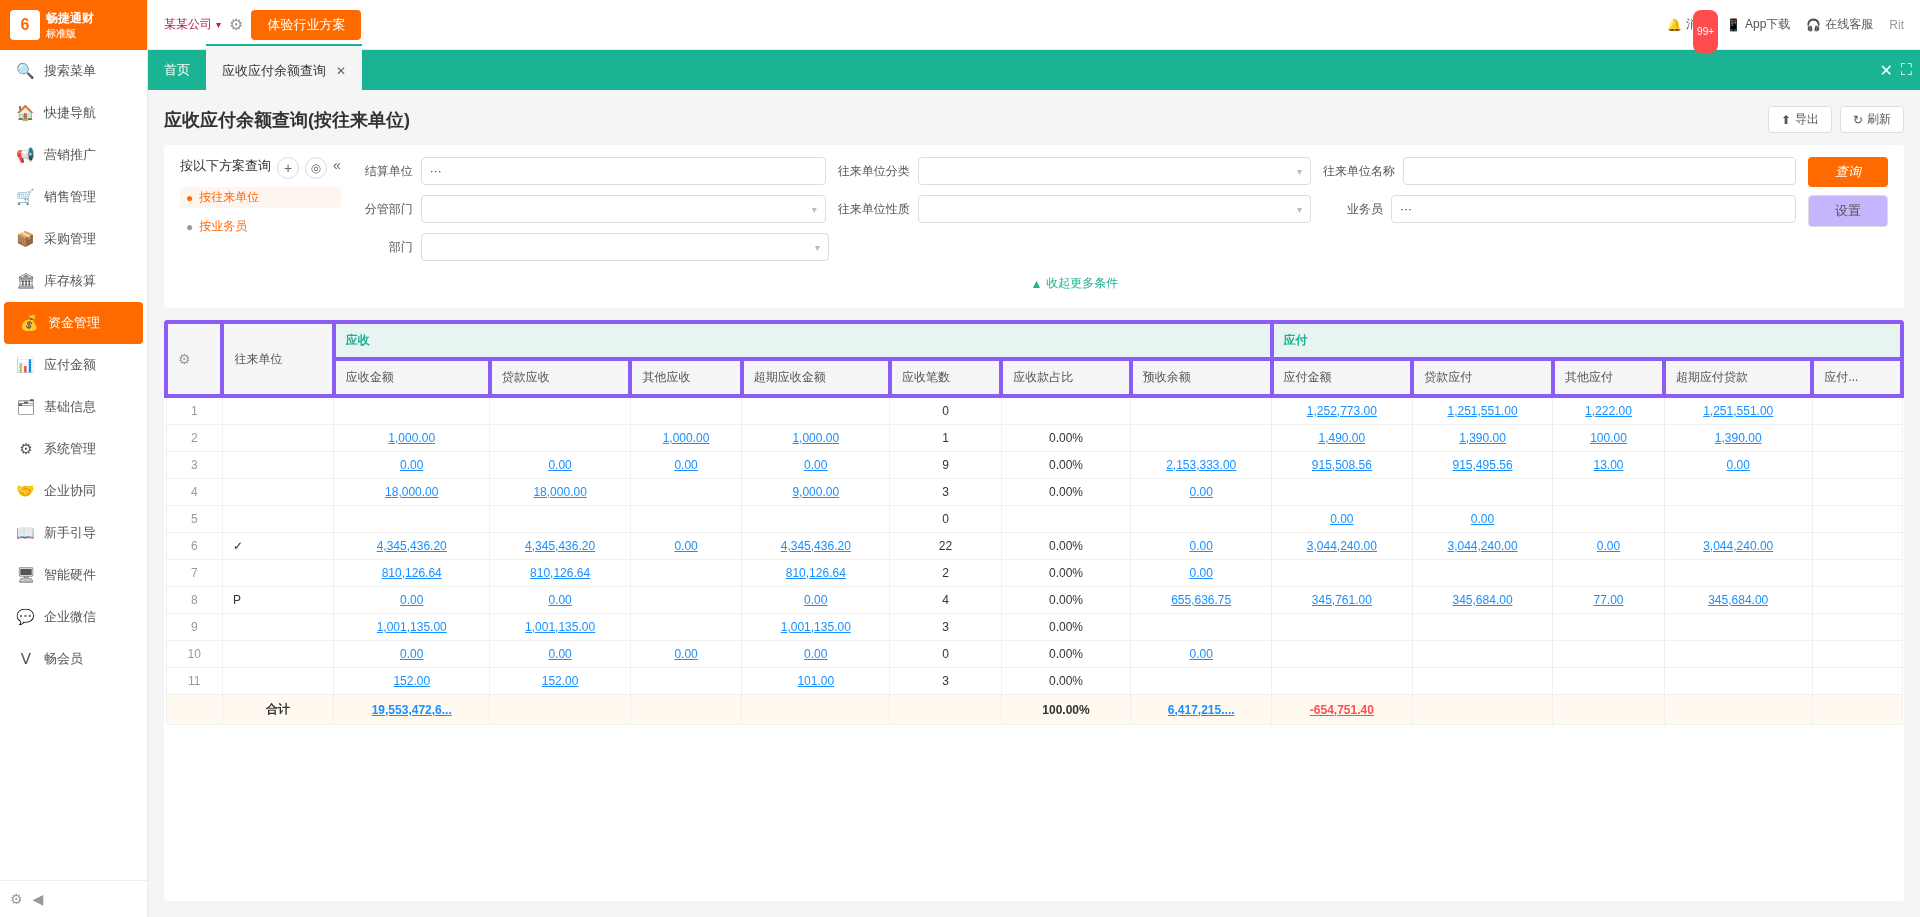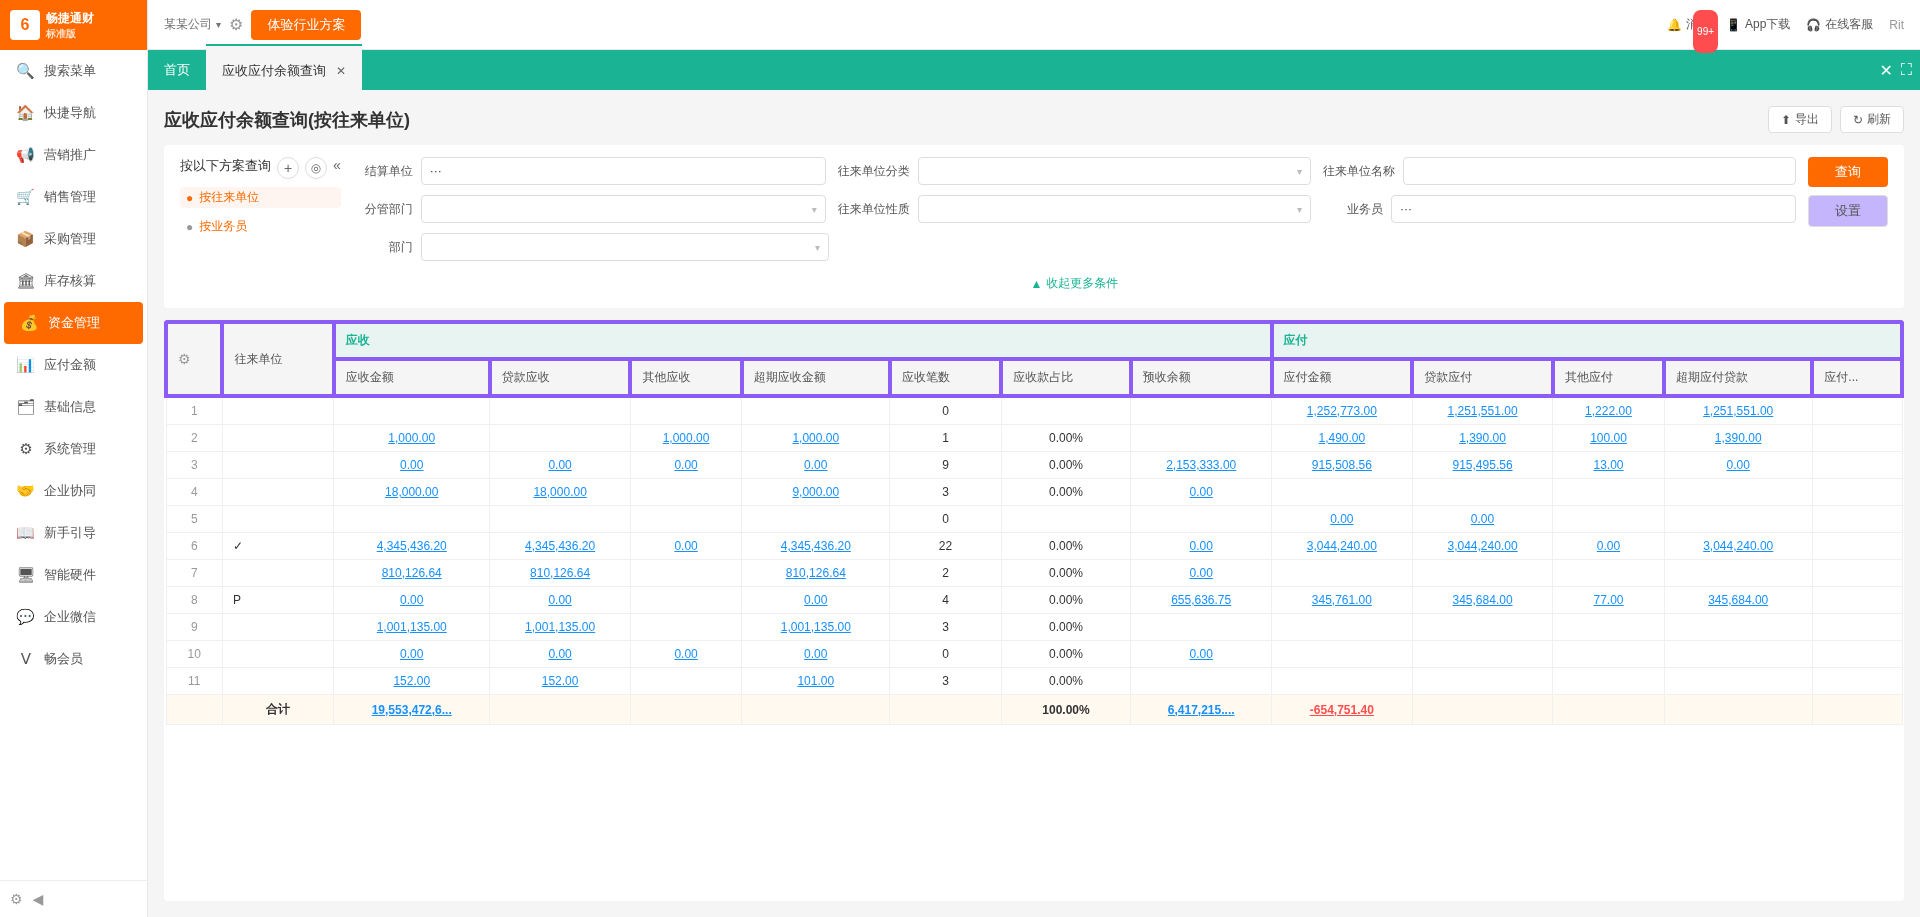--- a/index.html
+++ b/index.html
@@ -15,21 +15,21 @@
     .sidebar-item .label { font-size: 13px; }
     .sidebar-bottom { margin-top: auto; border-top: 1px solid #eee; display: flex; padding: 10px; gap: 10px; align-items: center; }
     .sidebar-bottom-btn { color: #999; cursor: pointer; font-size: 14px; }
 
     
     .main { flex: 1; display: flex; flex-direction: column; overflow: hidden; }
 
     
     .topbar { height: 50px; background: #fff; display: flex; align-items: center; padding: 0 16px; border-bottom: 1px solid #e8e8e8; gap: 12px; }
     .topbar-left { display: flex; align-items: center; gap: 8px; flex: 1; }
-    .topbar-company { color: #737373; font-size: 12px; display: flex; align-items: center; gap: 4px; }
+    .topbar-company { color: #be185d; font-size: 12px; display: flex; align-items: center; gap: 4px; }
     .topbar-company .chevron { font-size: 10px; }
     .topbar-gear { color: #999; cursor: pointer; font-size: 16px; }
     .topbar-trial-btn { background: #ff6a00; color: #fff; border: none; padding: 6px 16px; border-radius: 4px; cursor: pointer; font-size: 13px; }
     .topbar-right { display: flex; align-items: center; gap: 16px; }
     .topbar-msg { display: flex; align-items: center; gap: 4px; color: #555; cursor: pointer; position: relative; }
     .topbar-msg .badge { background: #ff4d4f; color: #fff; border-radius: 8px; font-size: 10px; padding: 16px 4px; position: absolute; top: -6px; right: -8px; }
     .topbar-app { display: flex; align-items: center; gap: 4px; color: #555; cursor: pointer; }
     .topbar-service { display: flex; align-items: center; gap: 4px; color: #555; cursor: pointer; }
     .topbar-user { color: #999; font-size: 12px; }
 
@@ -62,21 +62,21 @@
     .filter-scheme-item.active { background: #fff5f0; }
 
     .filter-row { display: flex; align-items: center; gap: 12px; margin-bottom: 10px; }
     .filter-field { display: flex; align-items: center; flex: 1; gap: 8px; }
     .filter-field-label { color: #555; font-size: 12px; white-space: nowrap; min-width: 60px; text-align: right; }
     .filter-input { flex: 1; height: 28px; border: 1px solid #ddd; border-radius: 4px; padding: 0 8px; font-size: 12px; color: #333; display: flex; align-items: center; justify-content: space-between; cursor: pointer; }
     .filter-input .chevron { color: #bbb; font-size: 10px; }
     .filter-collapse { display: flex; align-items: center; justify-content: center; padding: 4px; cursor: pointer; color: #1ab394; font-size: 12px; gap: 4px; }
 
     
-    .btn-query { background: #ff6a00; color: #fff; border: none; padding: 6px 24px; border-radius: 4px; cursor: pointer; font-size: 13px; }
+    .btn-query { background: #ff6a00; color: #fff; border: none; padding: 6px 24px; border-radius: 4px; cursor: pointer; font-size: 13px; font-style: italic; }
     .btn-setting { background: #c4b5fd; border: 1px solid #ddd; padding: 6px 20px; border-radius: 4px; cursor: pointer; font-size: 13px; color: #555; }
 
     
     .table-container { background: #fff; border-radius: 4px; overflow: auto; flex: 1; }
     table { width: 100%; border-collapse: collapse; font-size: 12px; }
     table th { background: #f5f5f5; padding: 8px 10px; text-align: left; border: 4px solid #8b5cf6; color: #555; font-weight: normal; white-space: nowrap; }
     table th.group { background: #e8f4f2; color: #1ab394; font-weight: bold; }
     table td { padding: 6px 10px; text-align: center; border: 1px solid #f0f0f0; color: #333; white-space: nowrap; }
     table td.link { color: #1890ff; cursor: pointer; text-decoration: underline; }
     table td.left { text-align: left; }

